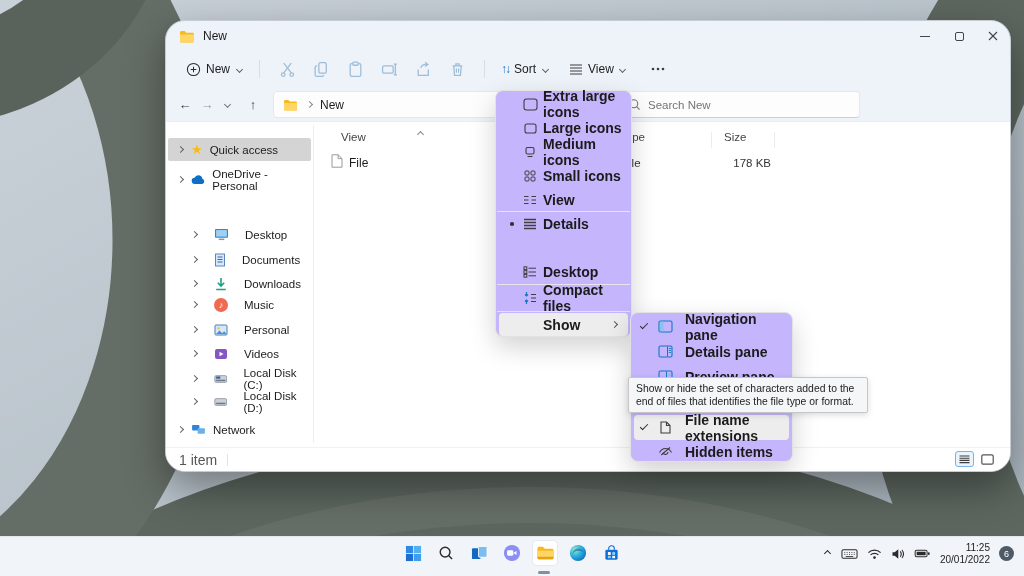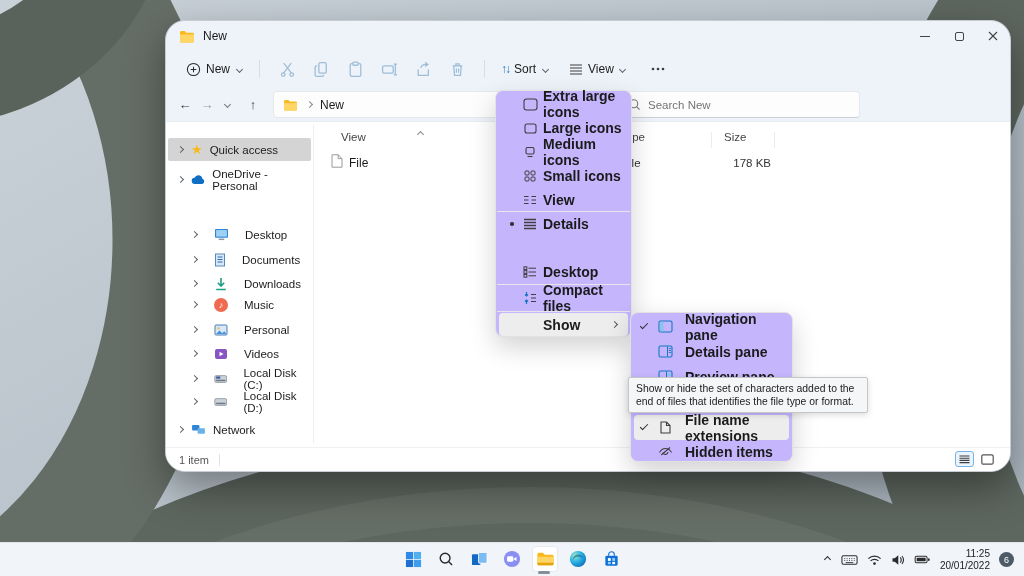--- a/index.html
+++ b/index.html
@@ -50,21 +50,21 @@
         border-bottom: 1.2px solid currentColor; }
   .cv-d { transform: rotate(45deg); }
   .cv-r { transform: rotate(-45deg); }
   .cv-u { transform: rotate(-135deg); }
 
   .lh { position: absolute; top: 110px; font-size: 11.5px; color: #454545; }
   .cs { position: absolute; top: 111px; height: 16px; width: 1px; background: #ececec; }
 
   .status { position: absolute; left: 0; right: 0; bottom: 0; height: 24px; background: #fff;
             border-top: 1px solid #f1f1f1; display: flex; align-items: center;
-            padding: 0 13px; font-size: 11px; color: #555; }
+            padding: 0 13px; font-size: 14px; color: #555; }
   .vt { position: absolute; display: flex; align-items: center; justify-content: center; }
 
   
   .menu { position: absolute; background: #c4b5fd; border: 1px solid #e2e2e2; border-radius: 8px;
           box-shadow: 0 10px 26px rgba(0,0,0,.18); font-size: 14px; z-index: 20; font-weight: bold; }
   .vmenu { left: 495px; top: 90px; width: 137px; height: 247px; }
   .smenu { left: 630px; top: 312px; width: 163px; height: 150px; z-index: 30; }
   .mi { position: absolute; left: 3px; right: 3px; height: 24px; display: flex; align-items: center;
         padding-left: 8px; gap: 4px; border-radius: 4px; }
   .mi .mk { width: 10px; flex: 0 0 10px; display: flex; justify-content: center; align-items: center; }
@@ -78,21 +78,21 @@
   .msep { position: absolute; left: 1px; right: 1px; height: 1px; background: #e6e6e6; }
   .ck { display: inline-block; width: 8px; height: 4px; border-left: 1.3px solid #2b2b2b;
         border-bottom: 1.3px solid #2b2b2b; transform: rotate(-45deg); margin-top: -3px; }
   .blt { width: 3.5px; height: 3.5px; border-radius: 50%; background: #333; }
 
   .tip { position: absolute; left: 628px; top: 377px; width: 240px; background: #f5f6f7;
          border: 1px solid #c6c6c6; border-radius: 2px; padding: 4px 7px; font-size: 10.4px;
          line-height: 13px; color: #222; box-shadow: 0 2px 6px rgba(0,0,0,.14); z-index: 40; }
 
   
-  .taskbar { position: absolute; left: 0; bottom: 0; width: 1024px; height: 34px; background: #f1f5fa;
+  .taskbar { position: absolute; left: 0; bottom: 0; width: 1024px; height: 40px; background: #f1f5fa;
              border-top: 1px solid #e2e7ec; z-index: 50; }
   .tb-center { position: absolute; left: 50%; top: 4px; transform: translateX(-50%);
                display: flex; gap: 9px; }
   .tbi { width: 24px; height: 24px; display: flex; align-items: center; justify-content: center;
          border-radius: 4px; }
   .tbi.act { background: #ffffff; box-shadow: 0 0 0 1px #e6eaee; }
   .ind { position: absolute; left: 538px; bottom: 2px; width: 12px; height: 3px; border-radius: 2px;
          background: #858f9b; }
   .tb-right { position: absolute; right: 10px; top: 0; height: 33px; display: flex;
               align-items: center; gap: 9px; }

